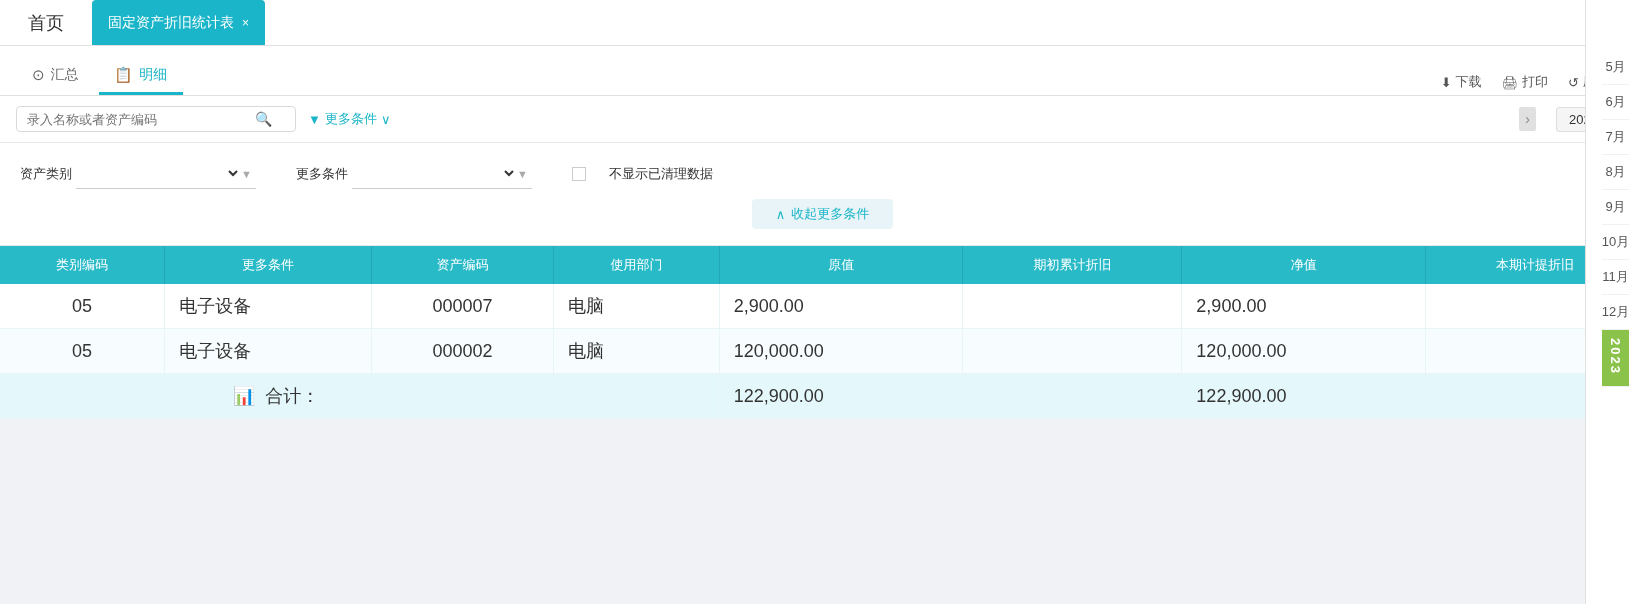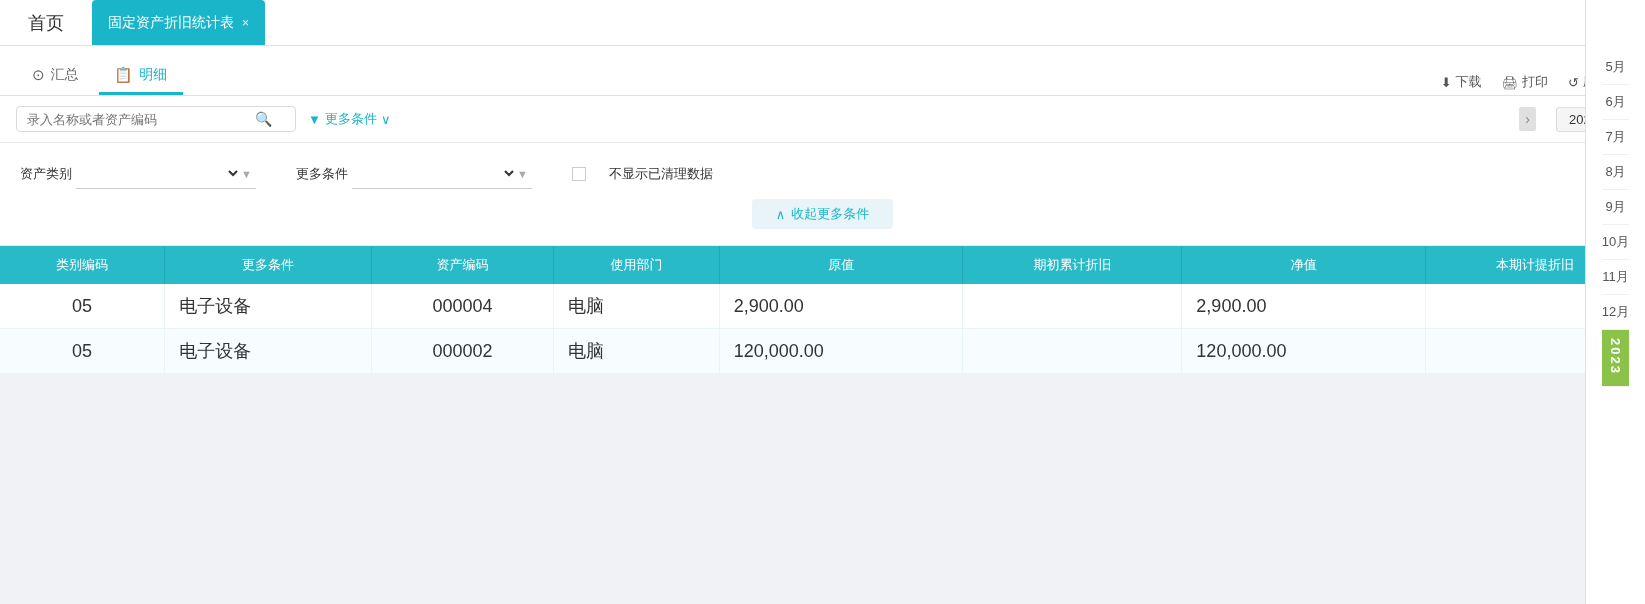--- a/index.html
+++ b/index.html
@@ -257,37 +257,48 @@
         <th>原值</th>
         <th>期初累计折旧</th>
         <th>净值</th>
         <th>本期计提折旧</th>
       </tr>
     </thead>
     <tbody id="table-body">
     <tr>
     <td>05</td>
     <td class="td-left">电子设备</td>
-    <td>000004</td>
+    <td>000007</td>
     <td class="td-left">电脑</td>
     <td class="td-right">2,900.00</td>
     <td class="td-right"></td>
     <td class="td-right">2,900.00</td>
     <td class="td-right"></td>
   </tr>
         <tr>
     <td>05</td>
     <td class="td-left">电子设备</td>
     <td>000002</td>
     <td class="td-left">电脑</td>
     <td class="td-right">120,000.00</td>
     <td class="td-right"></td>
     <td class="td-right">120,000.00</td>
     <td class="td-right"></td>
   </tr>
+        <tr class="total-row">
+  <td colspan="3" style="text-align:center;">
+    <span style="color:#29bac8; margin-right:4px;">📊</span>
+    合计：
+  </td>
+  <td></td>
+  <td class="td-right">122,900.00</td>
+  <td class="td-right"></td>
+  <td class="td-right">122,900.00</td>
+  <td class="td-right"></td>
+</tr>
       </tbody>
   </table>
 </div>
 
 <div class="right-panel">
   <div id="month-items">
       <div class="month-item">5月</div>
       <div class="month-item">6月</div>
       <div class="month-item">7月</div>
       <div class="month-item">8月</div>

